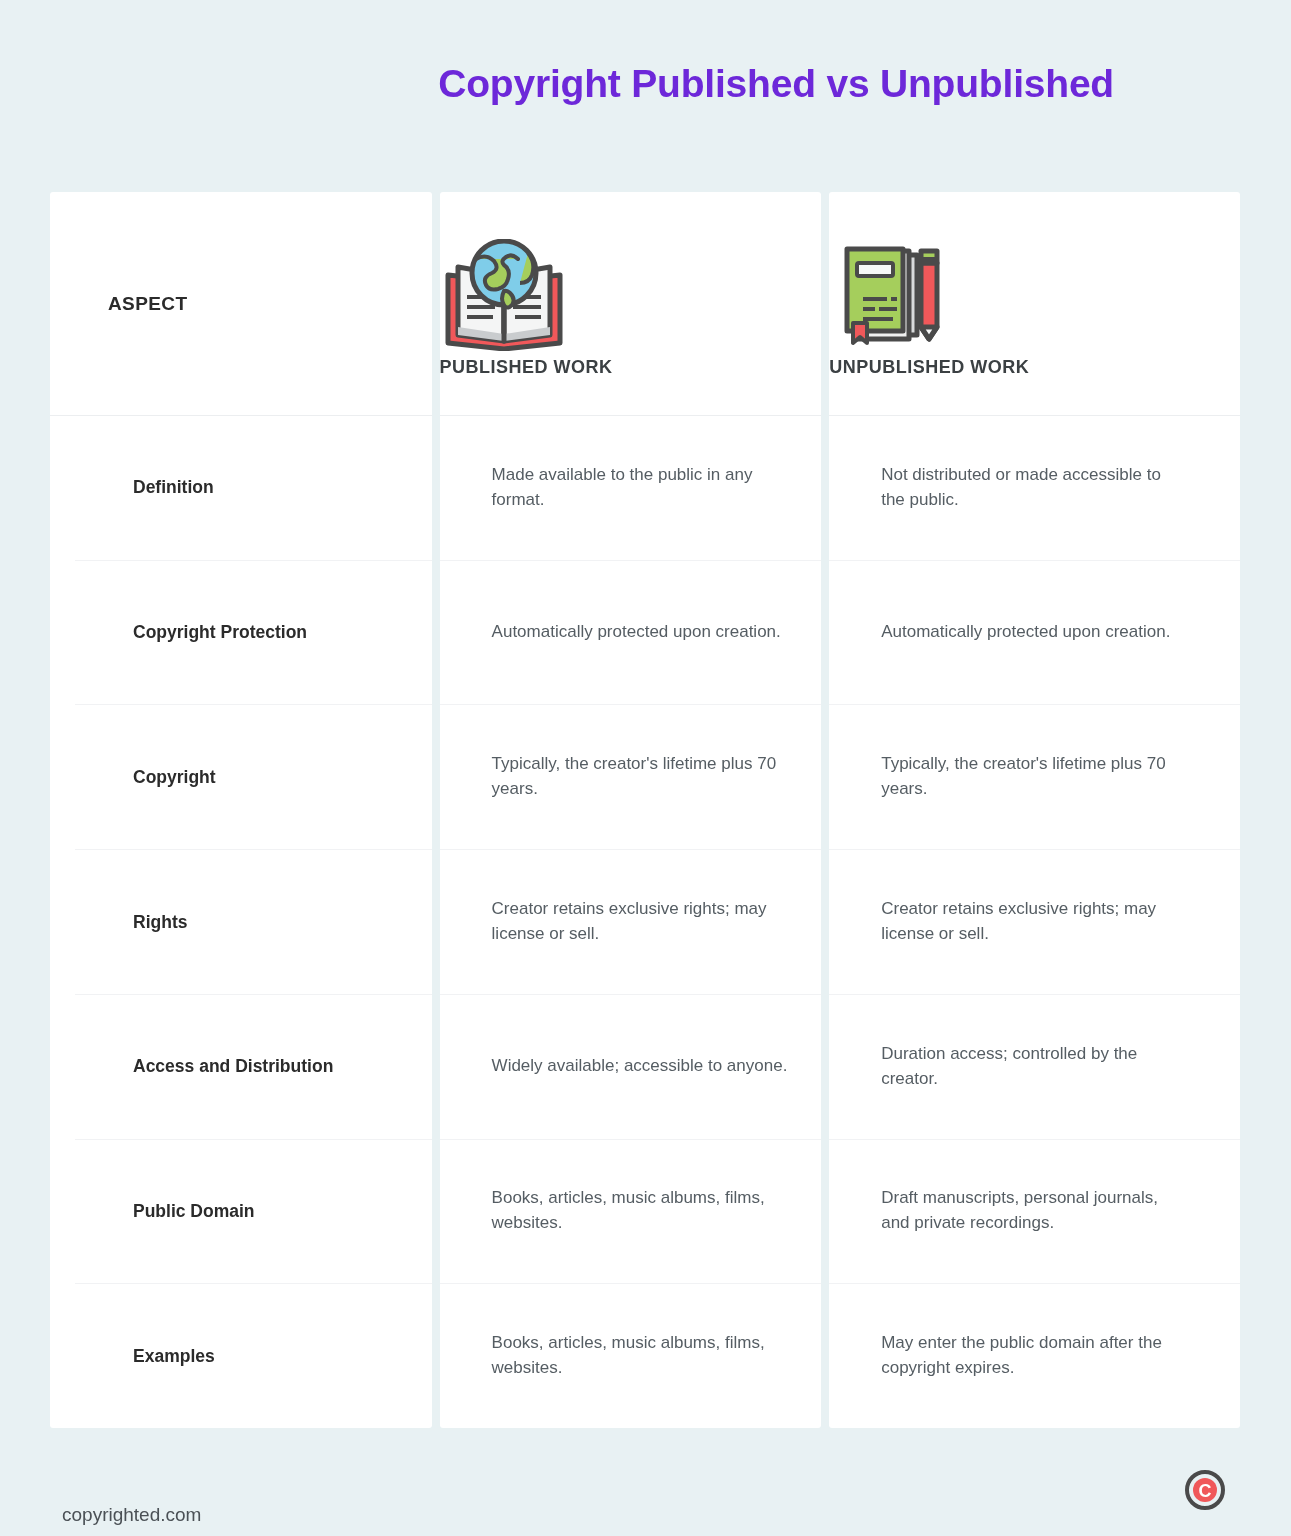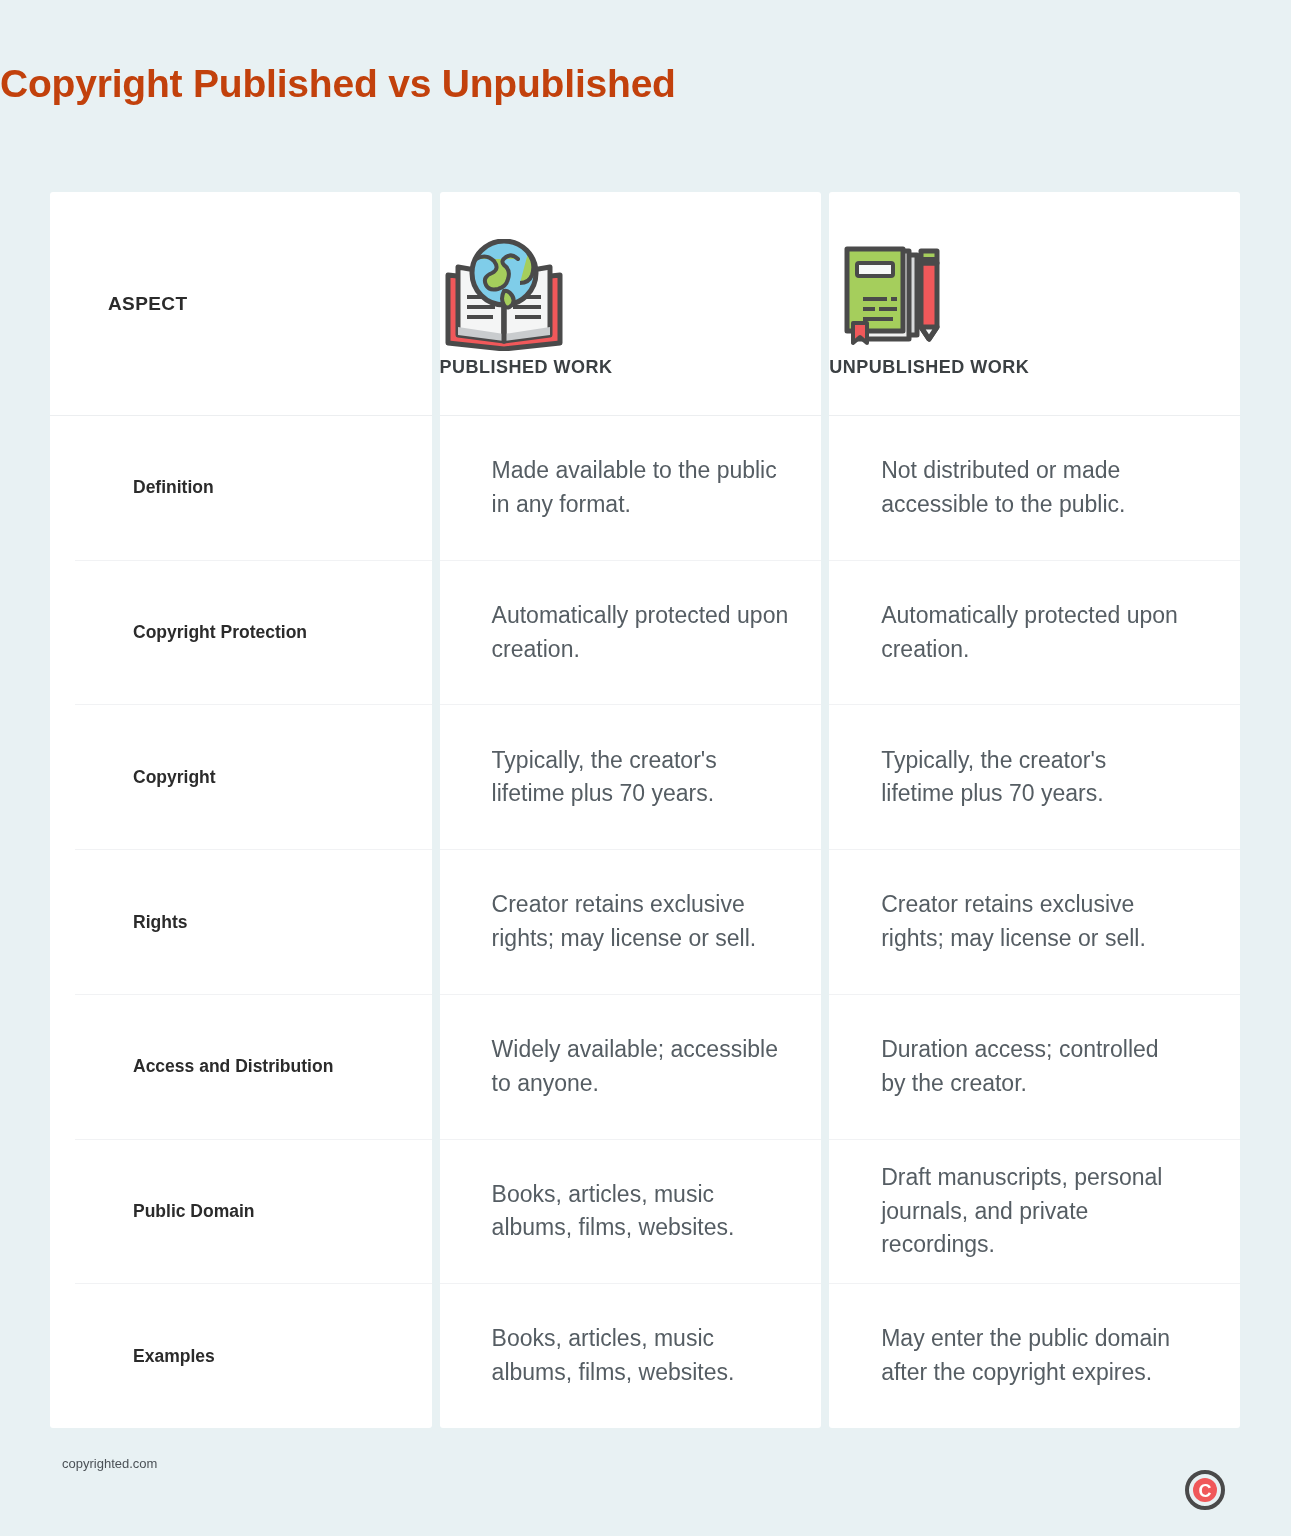--- a/index.html
+++ b/index.html
@@ -21,24 +21,24 @@
     height: 1536px;
     box-sizing: border-box;
   }
 
   
   .title {
     position: absolute;
     left: 0;
     top: 62px;
     width: 1114px;
-    text-align: left;
+    text-align: right;
     font-size: 39px;
     font-weight: bold;
-    color: #c2410c;
+    color: #6d28d9;
     letter-spacing: -0.2px;
   }
 
   
   .table {
     position: absolute;
     left: 50px;
     top: 192px;
     width: 1190px;
     height: 1236px;
@@ -106,32 +106,32 @@
   .cell.label {
     padding-left: 58px;
     font-size: 17.5px;
     font-weight: bold;
     color: #2b2b2b;
     margin-left: 25px;
   }
   .cell.value {
     padding-left: 52px;
     padding-right: 28px;
-    font-size: 23px;
+    font-size: 17px;
     color: #555d63;
     line-height: 1.47;
   }
   .cell.value span { display: block; max-width: 300px; }
 
   
   .footer-site {
     position: absolute;
     left: 62px;
-    top: 1456px;
-    font-size: 13px;
+    top: 1504px;
+    font-size: 19px;
     color: #4b5156;
   }
   .footer-logo {
     position: absolute;
     left: 1185px;
     top: 1470px;
     width: 40px;
     height: 40px;
   }
 </style>

